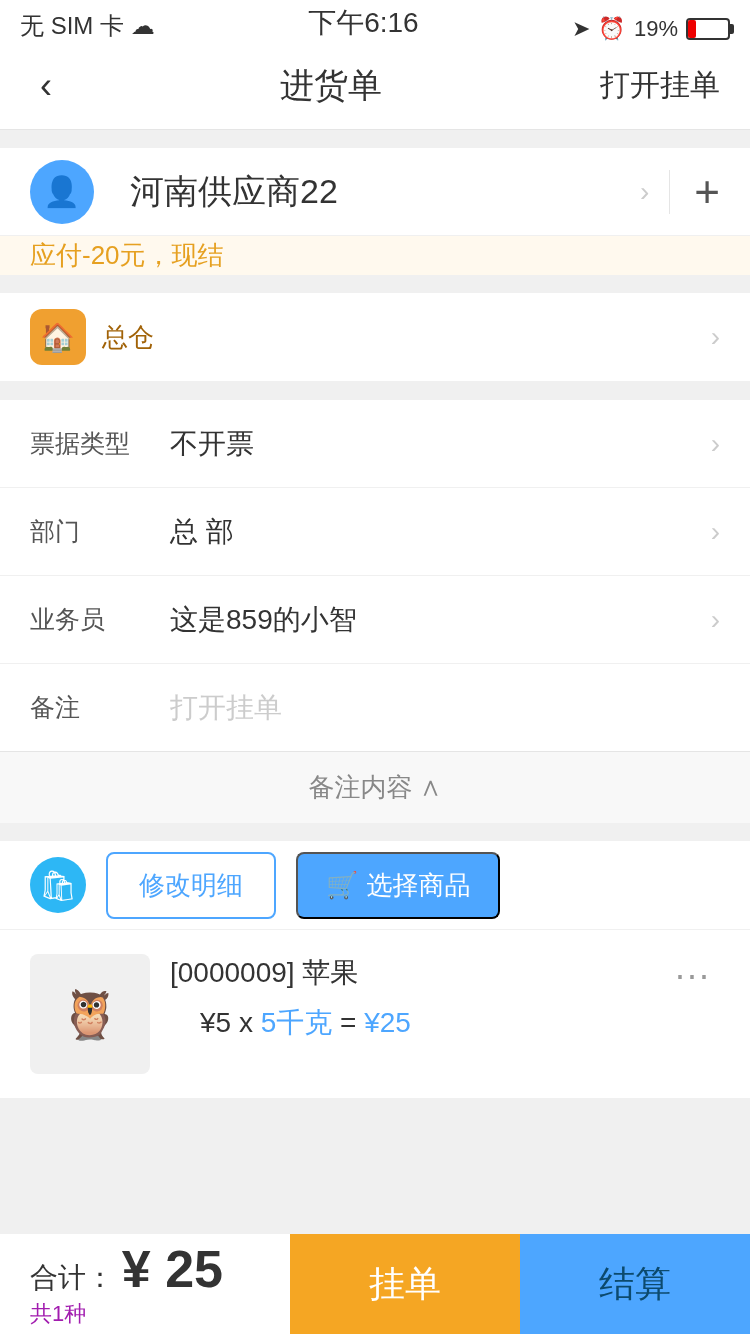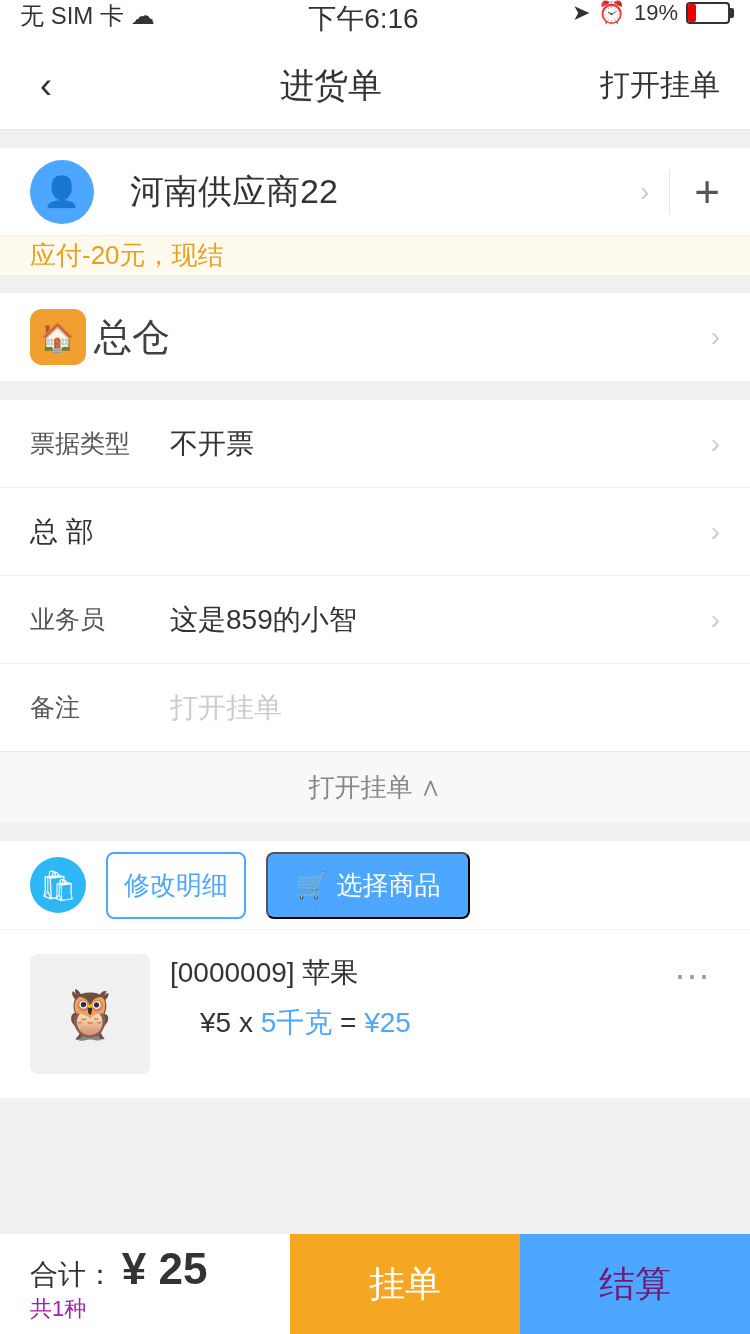--- a/index.html
+++ b/index.html
@@ -12,21 +12,21 @@
       font-size: 28px;
       color: #333;
     }
 
     
     .status-bar {
       width: 750px;
       height: 42px;
       background: #fff;
       display: flex;
-      align-items: flex-start;
+      align-items: flex-end;
       justify-content: space-between;
       padding: 0 20px;
       font-size: 24px;
       color: #333;
     }
     .status-left { display: flex; align-items: center; gap: 10px; }
     .status-center { font-size: 28px; font-weight: 500; }
     .status-right { display: flex; align-items: center; gap: 8px; font-size: 22px; }
     .battery-icon {
       width: 44px; height: 22px;
@@ -157,23 +157,23 @@
       background: #f0a030;
       display: flex;
       align-items: center;
       justify-content: center;
       color: #fff;
       font-size: 28px;
       flex-shrink: 0;
     }
     .warehouse-name {
       flex: 1;
-      margin-left: 8px;
-      font-size: 38px;
-      color: #404040;
+      margin-left: 16px;
+      font-size: 26px;
+      color: #a16207;
     }
     .row-chevron {
       font-size: 28px;
       color: #ccc;
     }
 
     
     .form-row {
       background: #fff;
       padding: 0 30px;
@@ -234,21 +234,21 @@
       flex-shrink: 0;
     }
     .products-count {
       flex: 1;
       font-size: 28px;
       color: #333;
     }
     .btn-outline {
       border: 2px solid #4da6ff;
       border-radius: 8px;
-      padding: 14px 16px;
+      padding: 14px 31px;
       font-size: 26px;
       color: #4da6ff;
       background: #fff;
       cursor: pointer;
       white-space: nowrap;
     }
     .btn-filled {
       border-radius: 8px;
       padding: 14px 28px;
       font-size: 26px;
@@ -301,21 +301,21 @@
       font-size: 36px;
       color: #999;
       cursor: pointer;
       padding: 0 10px;
     }
     .summary-total {
       font-size: 28px;
       color: #333;
     }
     .summary-total .amount {
-      font-size: 44px;
+      font-size: 52px;
       font-weight: bold;
     }
     .summary-count {
       font-size: 22px;
       color: #a21caf;
     }
 
     
     .footer-actions {
       position: fixed;
@@ -339,21 +339,21 @@
       font-size: 36px;
       font-weight: 500;
       display: flex;
       align-items: center;
       justify-content: center;
       cursor: pointer;
     }
     .btn-checkout {
       flex: 1;
       background: #4da6ff;
-      color: #701a75;
+      color: #0c4a6e;
       font-size: 36px;
       font-weight: 500;
       display: flex;
       align-items: center;
       justify-content: center;
       cursor: pointer;
     }
 
     
     .owl-logo {
@@ -412,36 +412,37 @@
 
 <div class="section-gap"></div>
 
 <div class="card">
   <div class="form-row">
     <span class="form-label">票据类型</span>
     <span class="form-value">不开票</span>
     <span class="row-chevron">›</span>
   </div>
   <div class="form-row">
+    <span class="form-label">部门</span>
     <span class="form-value">总 部</span>
     <span class="row-chevron">›</span>
   </div>
   <div class="form-row">
     <span class="form-label">业务员</span>
     <span class="form-value">这是859的小智</span>
     <span class="row-chevron">›</span>
   </div>
   <div class="form-row">
     <span class="form-label">备注</span>
     <span class="form-placeholder">打开挂单</span>
   </div>
 </div>
 
 <div class="collapse-bar">
-  <span>打开挂单 ∧</span>
+  <span>备注内容 ∧</span>
 </div>
 
 <div class="section-gap"></div>
 
 <div class="products-header card">
   <div class="products-icon">
     <span style="font-size:30px;">🛍</span>
   </div>
   <button class="btn-outline">修改明细</button>
   <button class="btn-filled">

